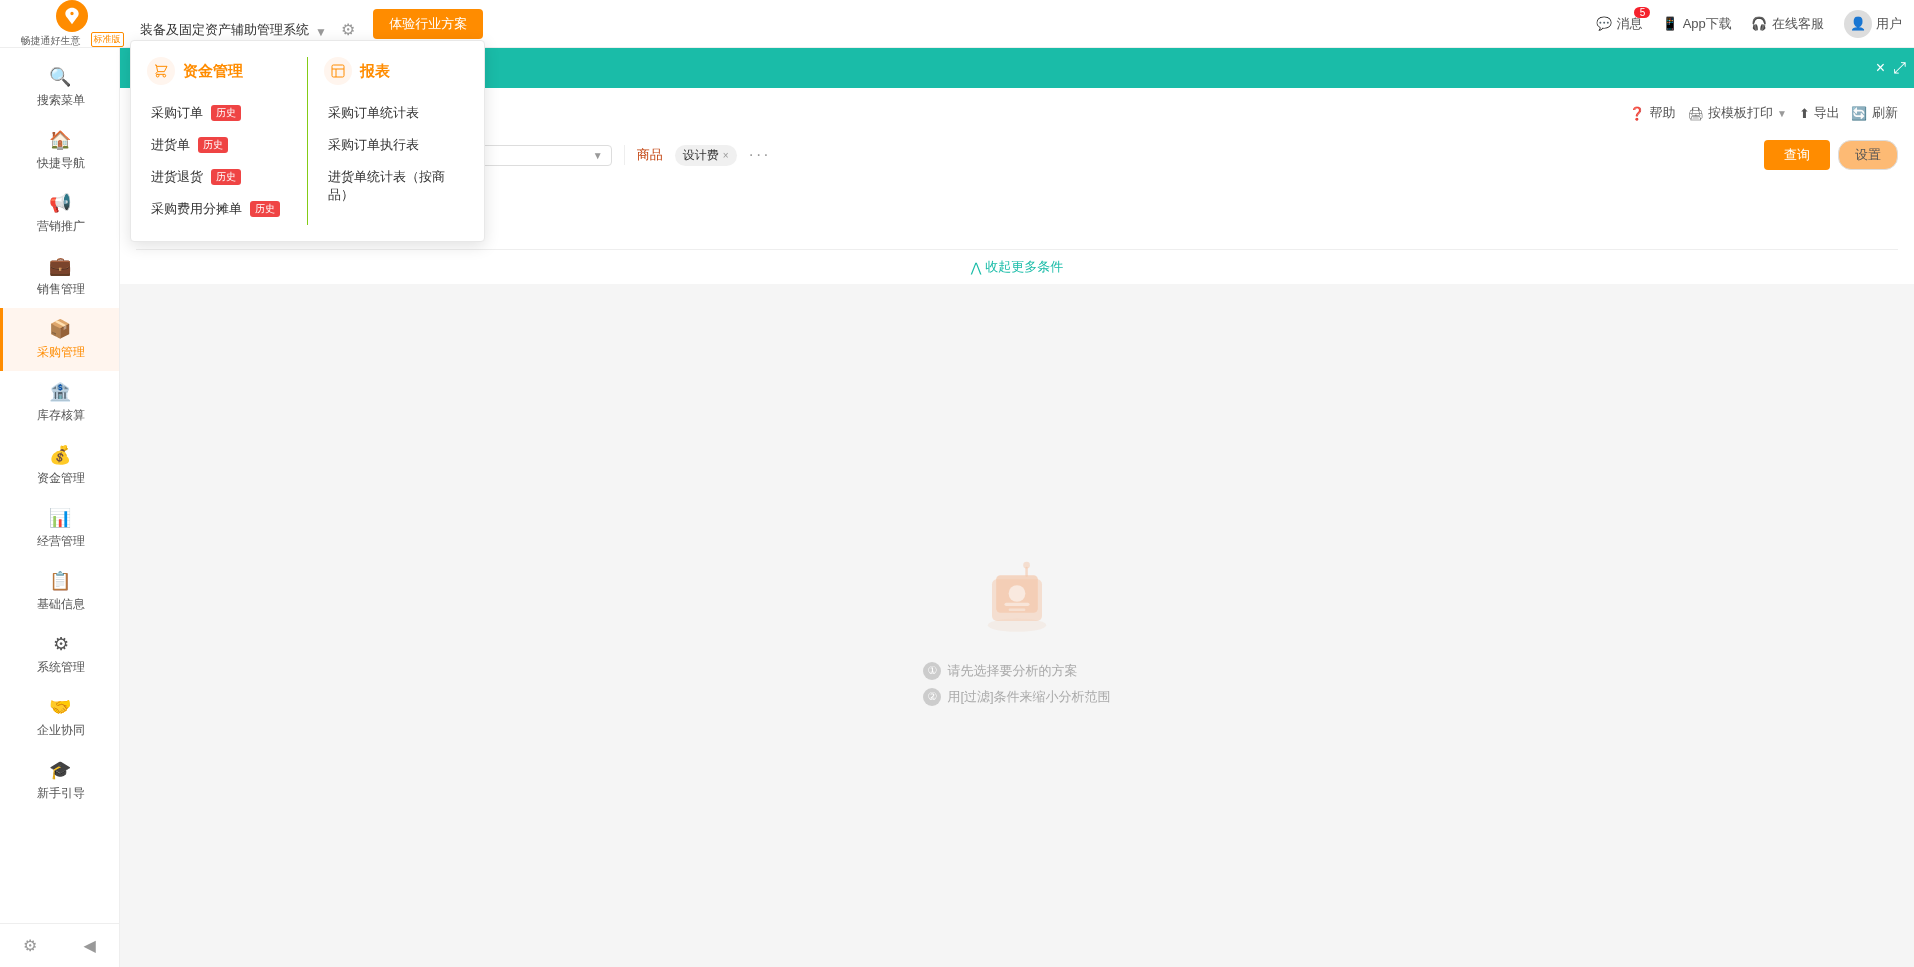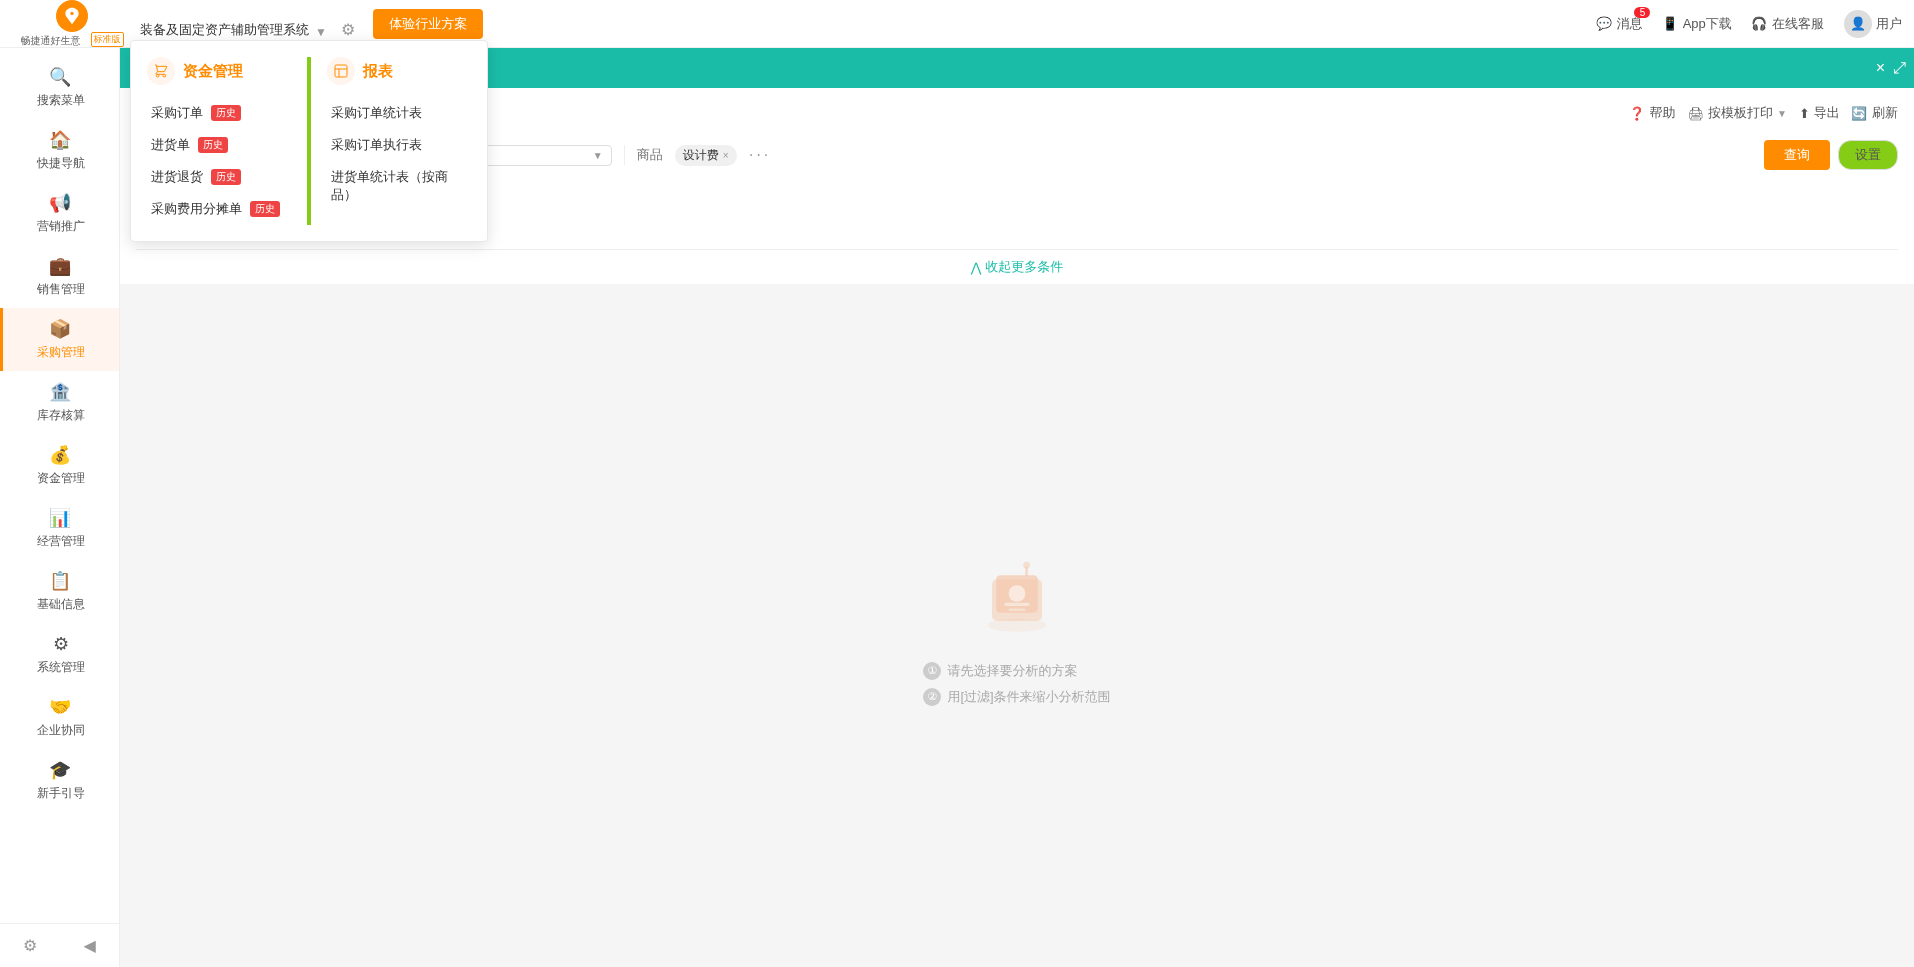--- a/index.html
+++ b/index.html
@@ -182,21 +182,21 @@
     }
     .tab-bar-action-btn { color: white; cursor: pointer; font-size: 16px; }
     .filter-row {
       display: flex;
       align-items: center;
       gap: 12px;
       margin-bottom: 10px;
       flex-wrap: wrap;
     }
     .filter-row:last-child { margin-bottom: 0; }
-    .filter-label { color: #737373; font-size: 13px; white-space: nowrap; }
+    .filter-label { color: #c2410c; font-size: 13px; white-space: nowrap; }
     .filter-control {
       display: flex;
       align-items: center;
       gap: 4px;
       border: 1px solid #ddd;
       border-radius: 4px;
       padding: 4px 8px;
       background: #fff;
       min-width: 120px;
       cursor: pointer;
@@ -242,21 +242,21 @@
       cursor: pointer;
       font-size: 13px;
     }
     .settings-btn {
       border: 1px solid #ddd;
       color: #555;
       padding: 5px 16px;
       border-radius: 13px;
       cursor: pointer;
       font-size: 13px;
-      background: #84cc16;
+      background: #fdba74;
     }
     .collapse-btn {
       display: flex;
       align-items: center;
       justify-content: center;
       width: 100%;
       padding: 8px 0;
       color: #1abca8;
       cursor: pointer;
       font-size: 13px;
@@ -306,21 +306,21 @@
       z-index: 200;
       display: flex;
       min-width: 340px;
       padding: 16px 0 16px 0;
     }
     .dropdown-col {
       flex: 1;
       padding: 0 16px;
     }
     .dropdown-col + .dropdown-col {
-      border-left: 4px solid #84cc16;
+      border-left: 1px solid #84cc16;
     }
     .dropdown-col-header {
       display: flex;
       align-items: center;
       gap: 8px;
       margin-bottom: 12px;
       color: #ff8c00;
       font-size: 15px;
       font-weight: bold;
     }

